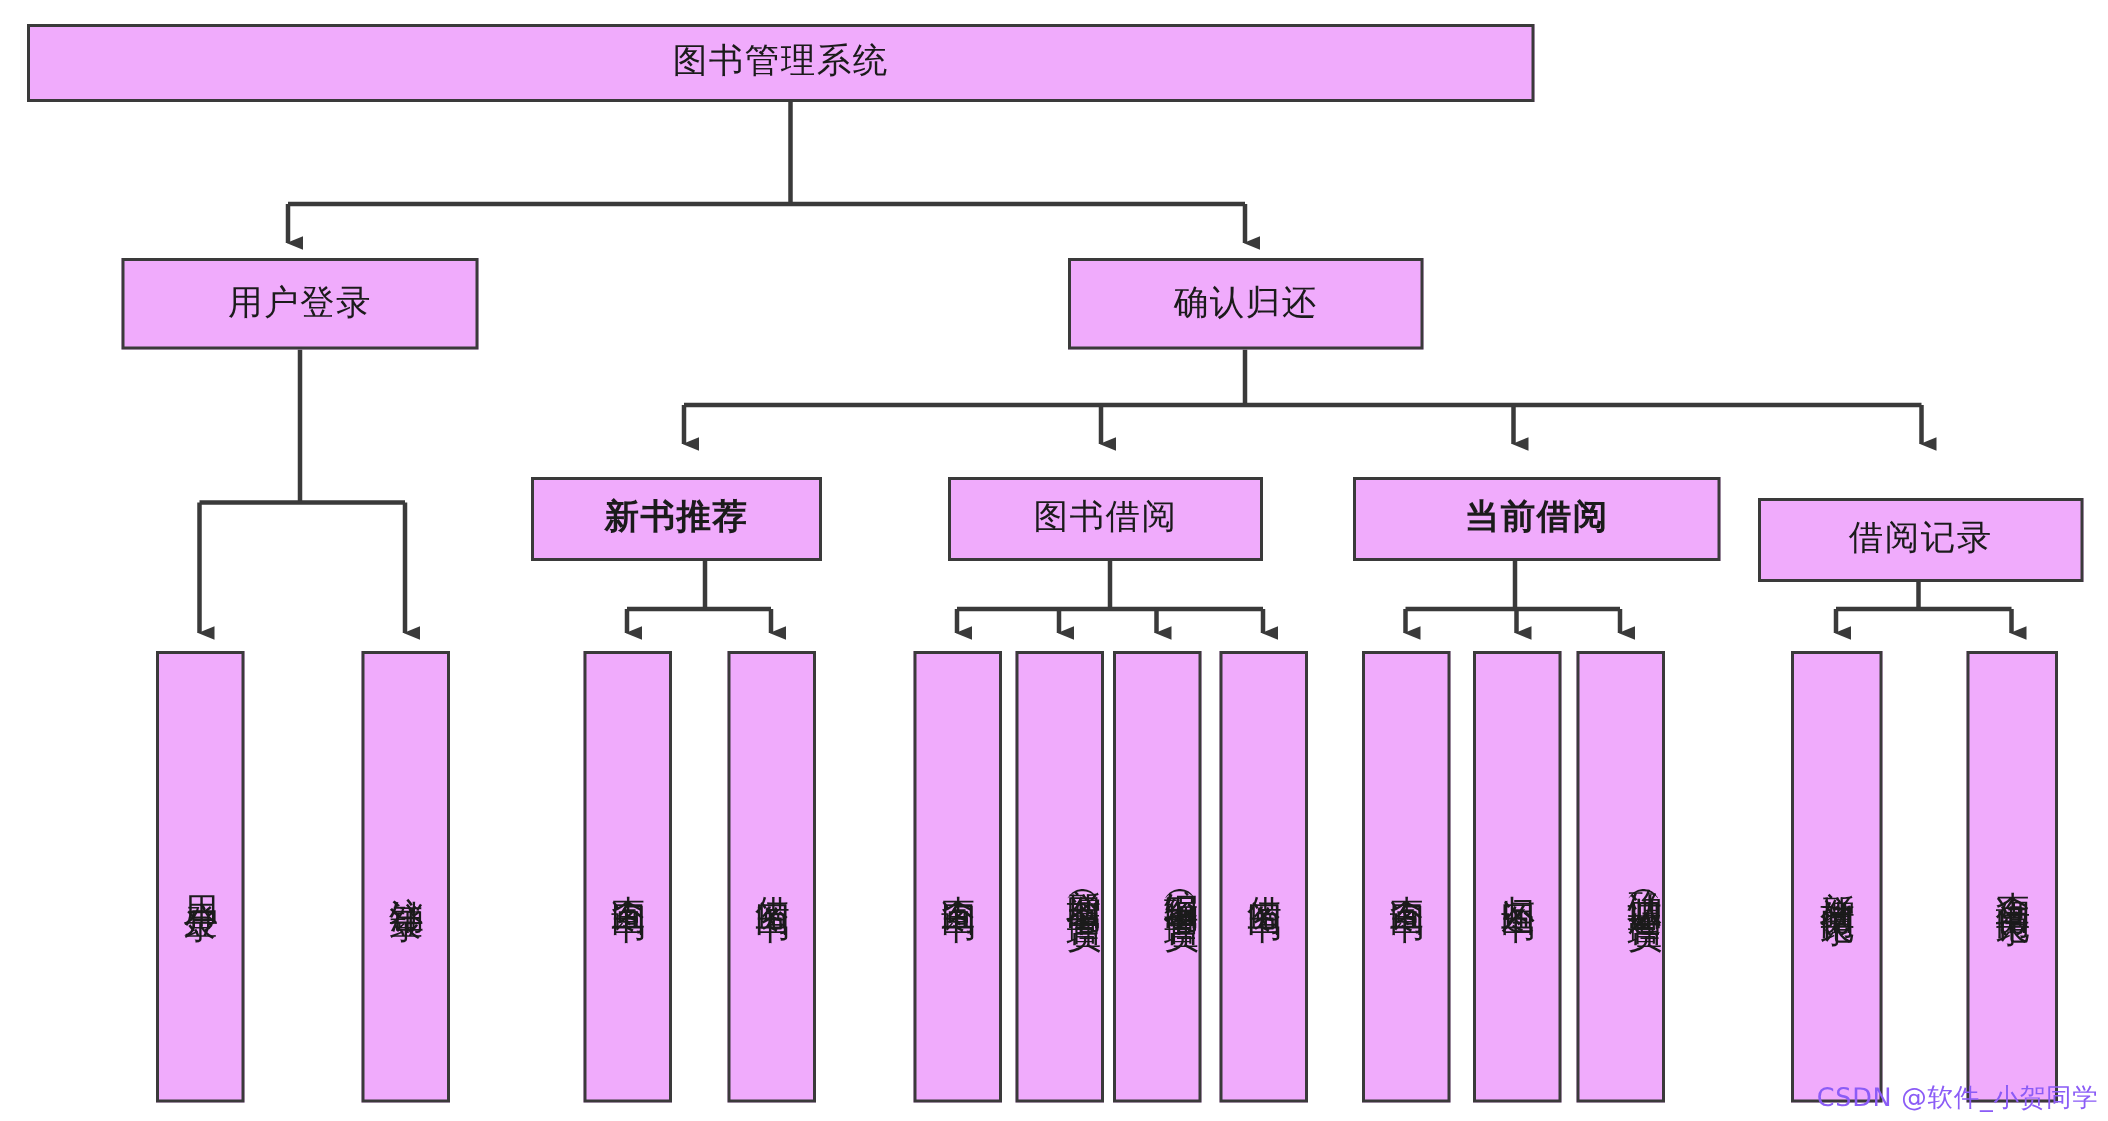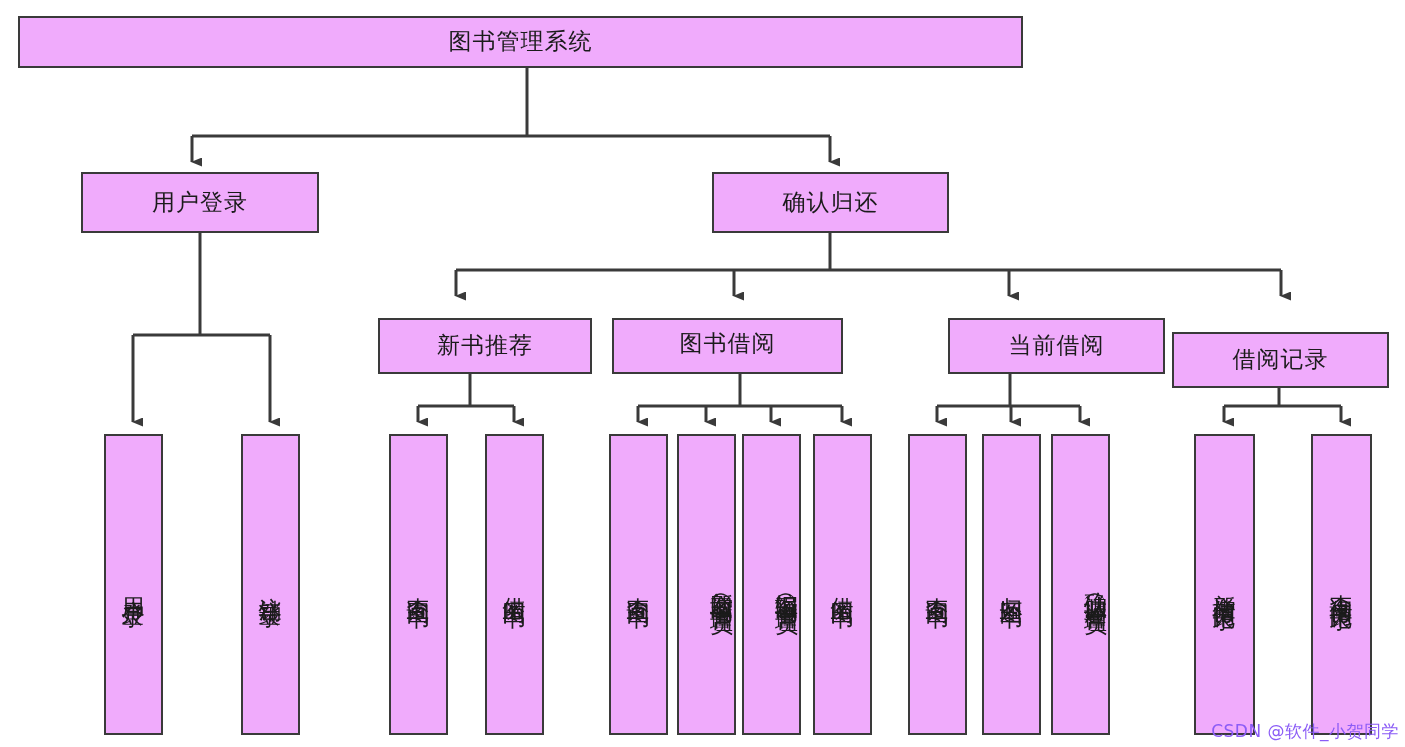--- a/index.html
+++ b/index.html
@@ -128,25 +128,25 @@
       <path d="M 1341 406 L 1341 422" marker-end="url(#arrowhead)"></path>
     </g>
   </svg>
 
   <div class="node horizontal" style="left:18px; top:16px; width:1005px; height:52px;">图书管理系统</div>
 
   <div class="node horizontal" style="left:81px; top:172px; width:238px; height:61px;">用户登录</div>
 
   <div class="node horizontal" style="left:712px; top:172px; width:237px; height:61px;">确认归还</div>
 
-  <div class="node horizontal" style="left:378px; top:318px; width:214px; height:56px;">新书推荐</div>
+  <div class="node horizontal" style="left:354px; top:318px; width:194px; height:56px;font-weight:bold;">新书推荐</div>
 
-  <div class="node horizontal" style="left:612px; top:318px; width:231px; height:56px;font-family:Liberation Mono, monospace;">图书借阅</div>
+  <div class="node horizontal" style="left:632px; top:318px; width:210px; height:56px;">图书借阅</div>
 
-  <div class="node horizontal" style="left:948px; top:318px; width:217px; height:56px;">当前借阅</div>
+  <div class="node horizontal" style="left:902px; top:318px; width:245px; height:56px;font-weight:bold;">当前借阅</div>
 
   <div class="node horizontal" style="left:1172px; top:332px; width:217px; height:56px;">借阅记录</div>
 
   <div class="node vertical midaligned" style="left:104px; top:434px; width:59px; height:301px;">用户登录</div>
 
   <div class="node vertical midaligned" style="left:241px; top:434px; width:59px; height:301px;">注销登录</div>
 
   <div class="node vertical midaligned" style="left:389px; top:434px; width:59px; height:301px;">查询图书</div>
 
   <div class="node vertical midaligned" style="left:485px; top:434px; width:59px; height:301px;">借阅图书</div>

